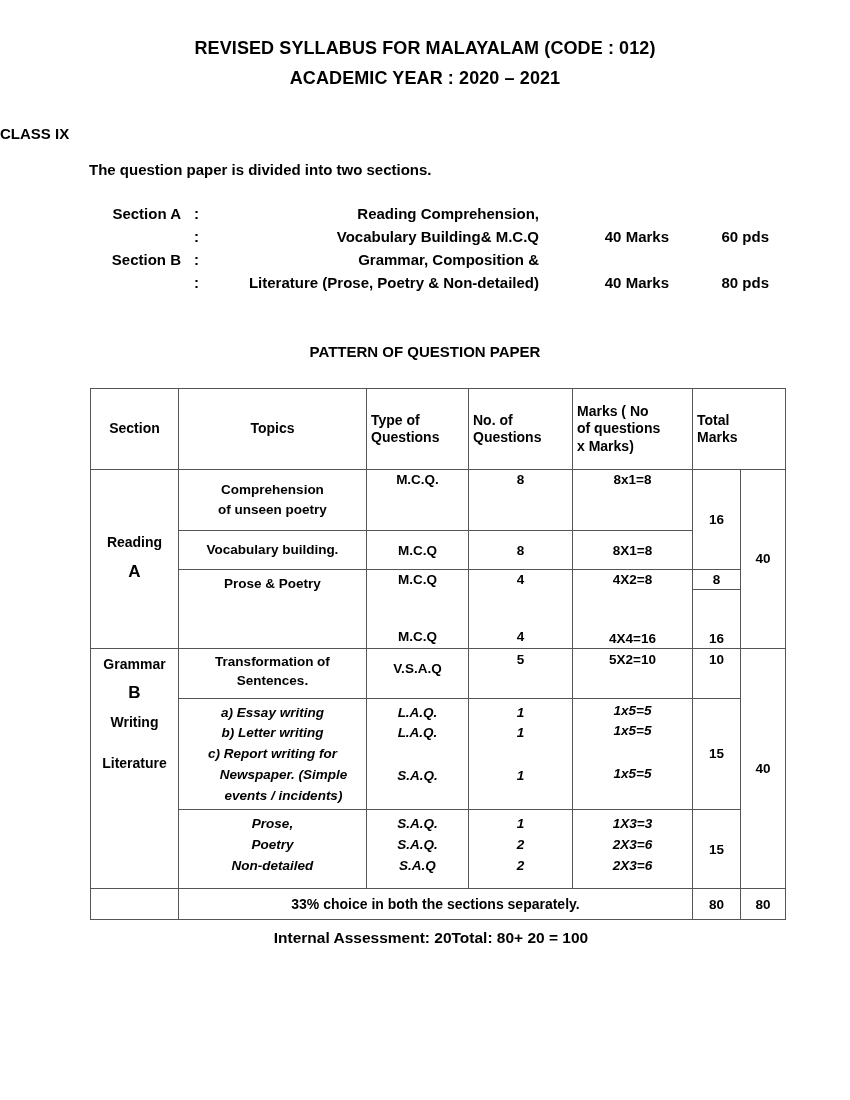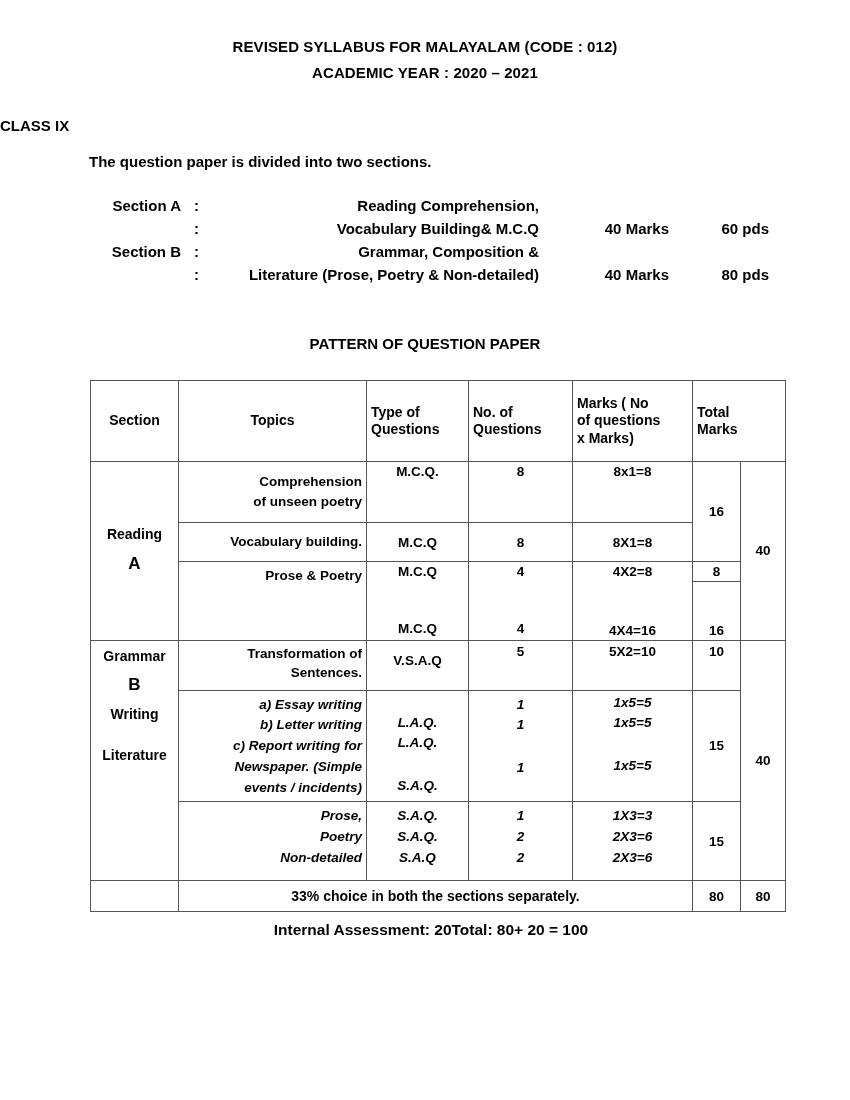--- a/index.html
+++ b/index.html
@@ -19,21 +19,21 @@
     width: 850px;
     height: 1100px;
     box-sizing: border-box;
     padding: 0;
   }
 
   
   .title-block {
     text-align: center;
     font-weight: bold;
-    font-size: 15px;
+    font-size: 18px;
     letter-spacing: 0.1px;
   }
   .title-line1 { margin-top: 38px; }
   .title-line2 { margin-top: 9px; }
 
   .class-line {
     text-align: left;
     font-weight: bold;
     font-size: 15px;
     margin-top: 36px;
@@ -121,21 +121,21 @@
     height: 76px;
     font-size: 14px;
     line-height: 1.22;
   }
   .hd-center { text-align: center; }
   .hd-left   { text-align: left; padding-left: 6px; }
   .hd-left .l { display: block; }
 
   .c   { text-align: center; }
   .l   { text-align: left; }
-  .topic-cell { text-align: right; padding-left: 7px; line-height: 1.45; }
+  .topic-cell { text-align: center; padding-left: 7px; line-height: 1.45; }
   .sec-cell   { text-align: center; line-height: 1.9; font-size: 14px; }
   .tall       { font-size: 17px; }
 
   .stack { line-height: 1.55; }
   .stack div { white-space: pre; font-style: italic; }
   .nb-top { border-top: none !important; }
   .nb-bot { border-bottom: none !important; }
 
   .footer-note { text-align: center; font-size: 14px; }
 
@@ -291,21 +291,21 @@
       </tr>
 
       <tr>
         <td class="topic-cell stack" style="height:92px; vertical-align:top; padding-top:4px">
           <div>a) Essay writing</div>
           <div>b) Letter writing</div>
           <div>c) Report writing for</div>
           <div class="indent-sub">Newspaper. (Simple</div>
           <div class="indent-sub">events / incidents)</div>
         </td>
-        <td class="c stack" style="vertical-align:top; padding-top:22px">
+        <td class="c stack" style="vertical-align:top; padding-top:4px">
           <div>L.A.Q.</div>
           <div>L.A.Q.</div>
           <div style="height:22px"></div>
           <div>S.A.Q.</div>
         </td>
         <td class="c stack" style="vertical-align:top; padding-top:4px">
           <div>1</div>
           <div>1</div>
           <div style="height:22px"></div>
           <div>1</div>

